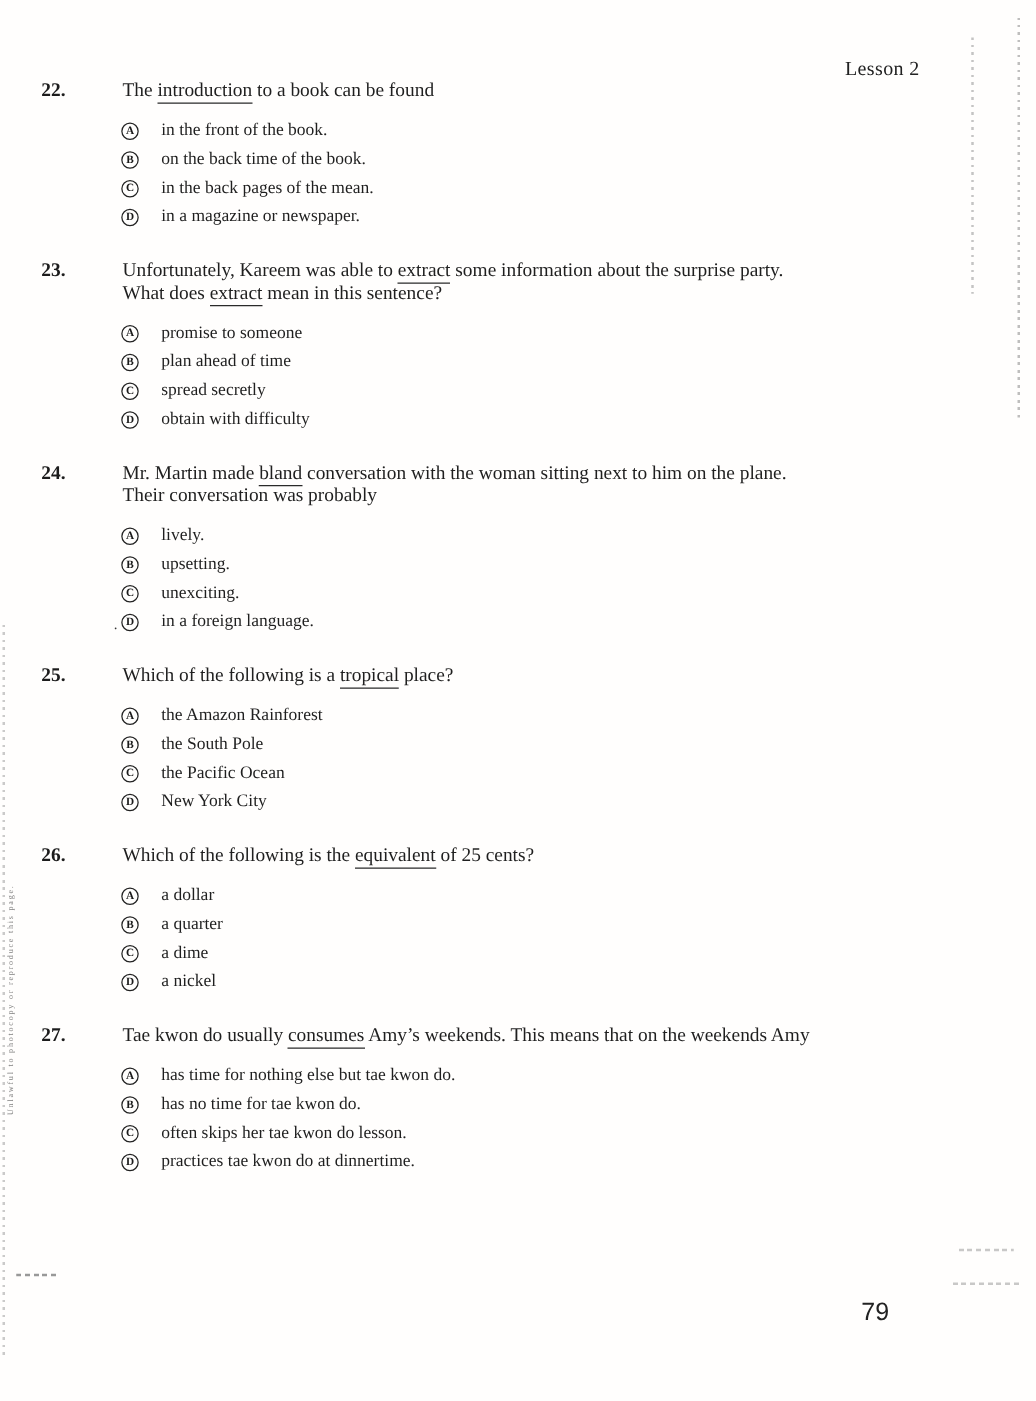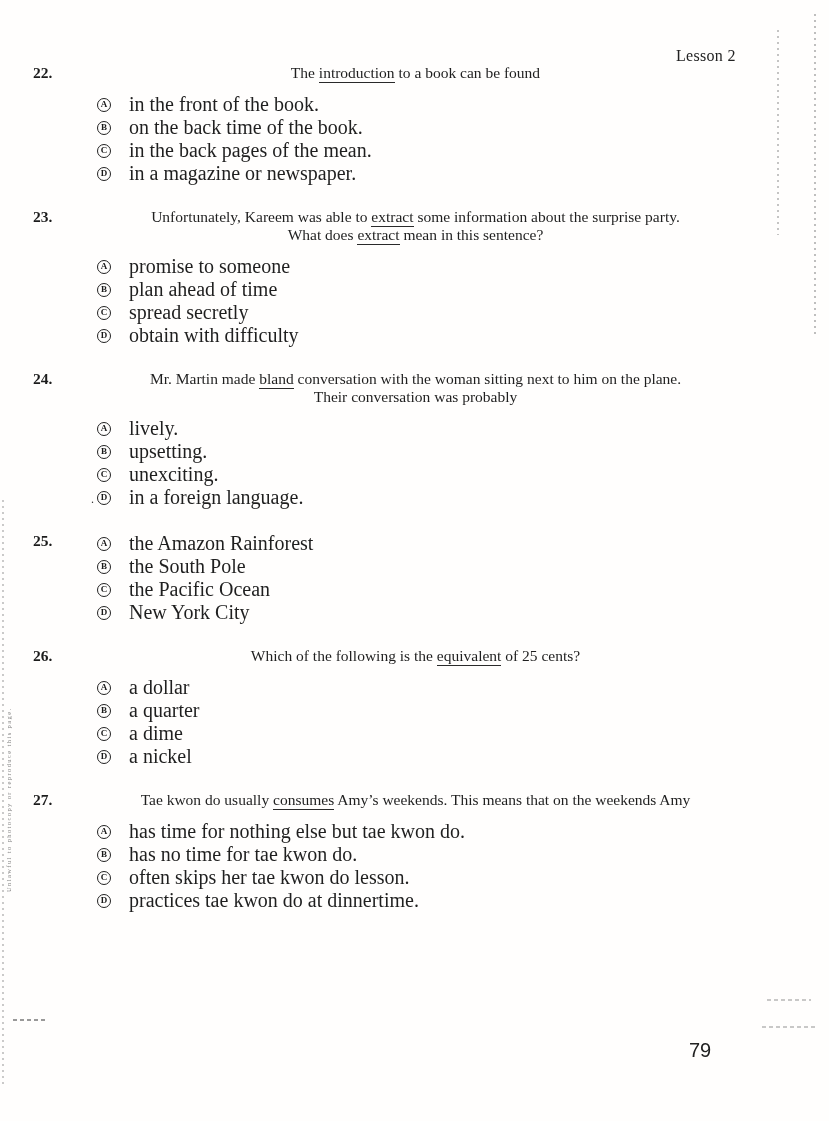--- a/index.html
+++ b/index.html
@@ -24,21 +24,20 @@
     letter-spacing: 0.3px;
     color: #222;
   }
 
   
   .content {
     position: absolute;
     top: 64px;
     left: 33px;
     width: 700px;
-    text-align: center;
   }
 
   .question {
     position: relative;
     padding-left: 29px;
     margin-bottom: 23px;
   }
   .qnum {
     position: absolute;
     left: 0;
@@ -84,21 +83,21 @@
     display: inline-flex;
     align-items: center;
     justify-content: center;
     font-size: 9px;
     font-weight: 700;
     line-height: 1;
     color: #1a1a1a;
     margin-right: 18px;
   }
   .opt-text {
-    font-size: 20px;
+    font-size: 14px;
     color: #1f1f1f;
     white-space: nowrap;
   }
 
   
   .page-number {
     position: absolute;
     top: 1039px;
     left: 689px;
     font-family: "Liberation Sans", sans-serif;
@@ -218,20 +217,21 @@
           </div>
           <div class="option">
             <span class="pre-dot">.</span>
             <span class="bubble">D</span>
             <span class="opt-text">in a foreign language.</span>
           </div>
         </div>
       </div>
       <div class="question">
         <span class="qnum">25.</span>
+        <div class="stem"><span>Which of the following is a </span><span class="u">tropical</span><span> place?</span></div>
         <div class="options">
           <div class="option">
             <span class="bubble">A</span>
             <span class="opt-text">the Amazon Rainforest</span>
           </div>
           <div class="option">
             <span class="bubble">B</span>
             <span class="opt-text">the South Pole</span>
           </div>
           <div class="option">

